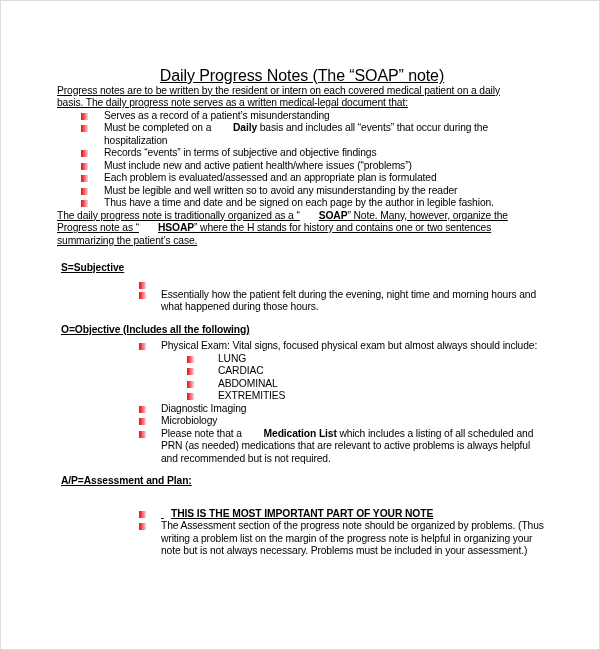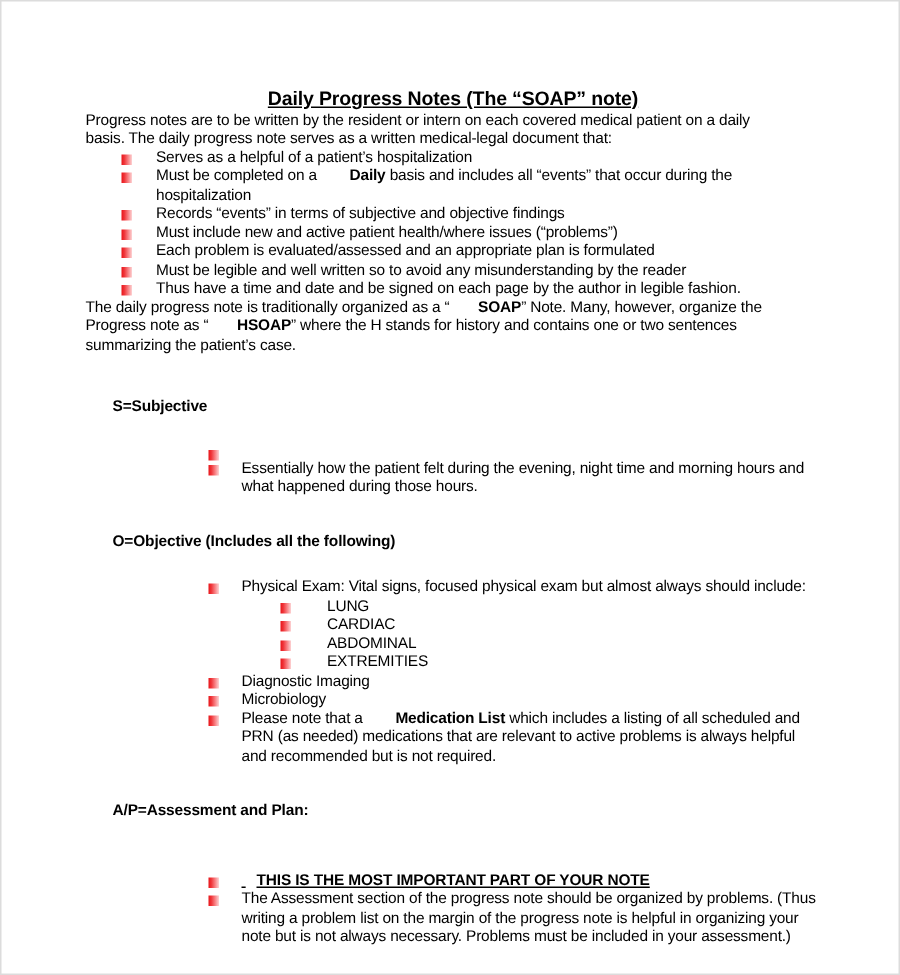--- a/index.html
+++ b/index.html
@@ -24,37 +24,39 @@
     left: 56px;
     top: 55px;
     width: 490px;
     color: #000000;
     font-size: 10.3px;
     line-height: 12.5px;
   }
 
   .doc-title {
     text-align: center;
-    font-weight: bold;
-    font-size: 13px;
-    text-decoration: underline;
-    margin: 4px 0 2px 0;
+    font-weight: normal;
+    font-size: 16px;
+    text-decoration: underline;
+    margin: 14px 0 2px 0;
     letter-spacing: -0.1px;
   }
 
   .para {
     margin: 0;
     padding: 0;
     text-align: left;
     letter-spacing: -0.12px;
+    text-decoration: underline;
   }
 
   .heading {
     font-weight: bold;
-    margin: 18px;
+    text-decoration: underline;
+    margin: 4px;
     letter-spacing: -0.1px;
   }
 
   .spacer-sm { height: 6px; }
   .spacer-md { height: 11px; }
   .spacer-lg { height: 16px; }
 
   
   .row {
     display: flex;
@@ -107,21 +109,21 @@
 <div id="page">
   <div id="sheet">
 
     <div class="doc-title">Daily Progress Notes (The “SOAP” note)</div>
 
     <div class="para">Progress notes are to be written by the resident or intern on each covered medical patient on a daily</div>
     <div class="para">basis. The daily progress note serves as a written medical-legal document that:</div>
 
     <div class="row lvl1">
       <span class="bullet"></span>
-      <span class="row-text">Serves as a helpful of a patient’s hospitalization</span>
+      <span class="row-text">Serves as a record of a patient’s misunderstanding</span>
     </div>
     <div class="row lvl1">
       <span class="bullet"></span>
       <span class="row-text"><span>Must be completed on a </span><b>Daily</b><span> basis and includes all “events” that occur during the hospitalization</span></span>
     </div>
     <div class="row lvl1">
       <span class="bullet"></span>
       <span class="row-text">Records “events” in terms of subjective and objective findings</span>
     </div>
     <div class="row lvl1">

